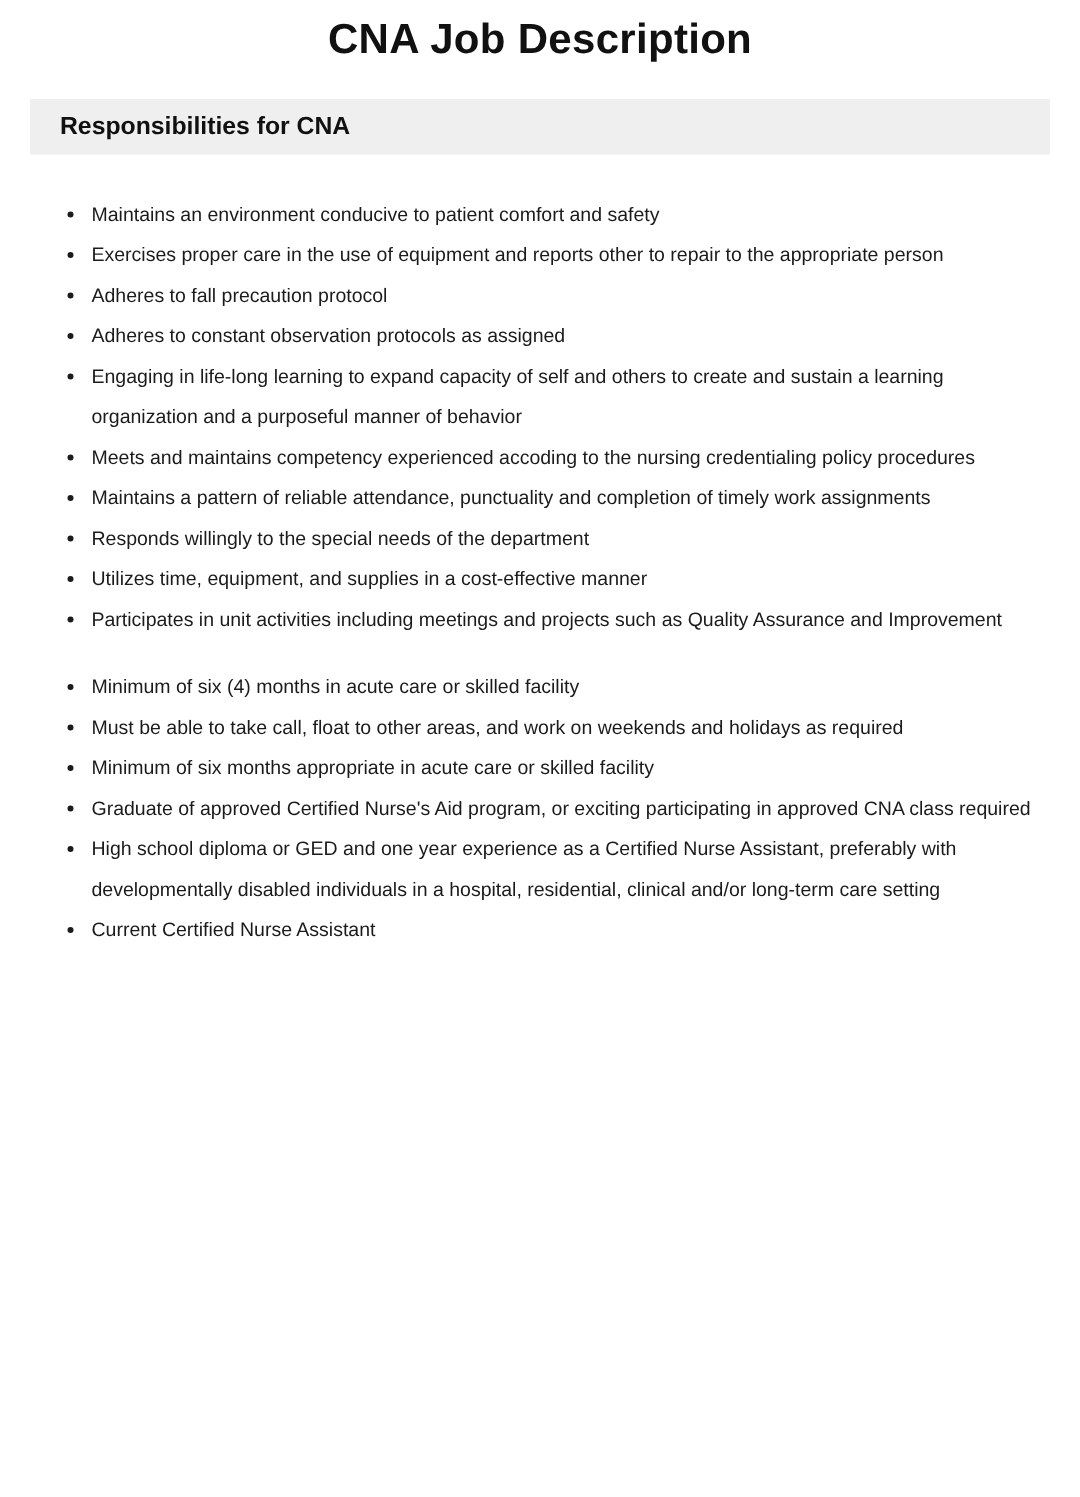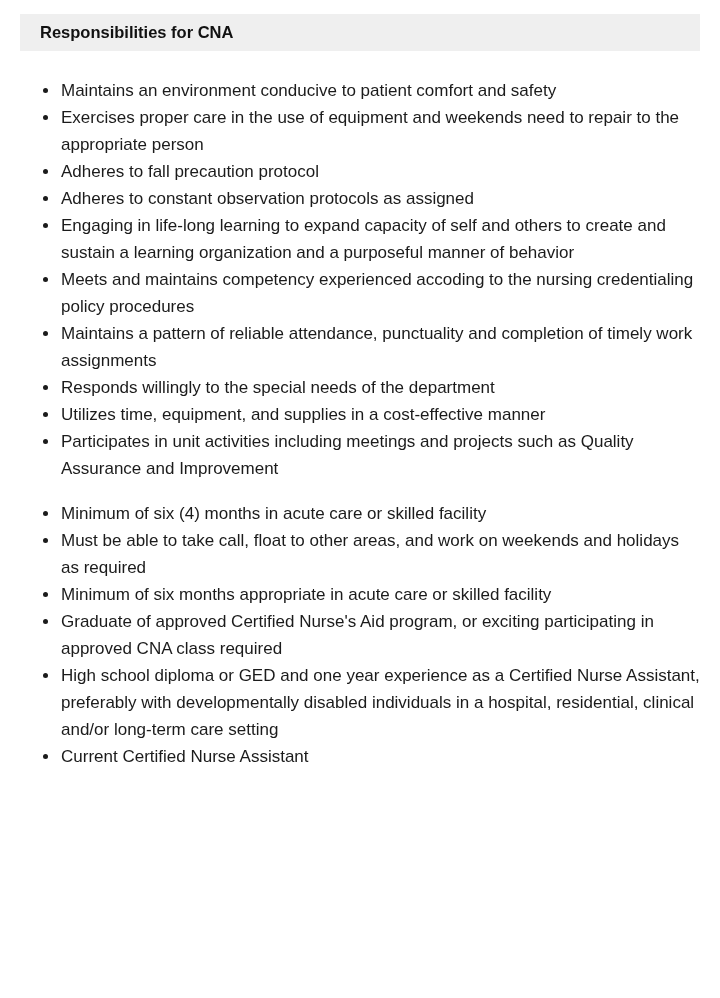--- a/index.html
+++ b/index.html
@@ -39,39 +39,40 @@
     font-weight: bold;
     color: #111111;
     margin: 14px 0 26px 0;
   }
   ul.bullet-list {
     margin: 0 0 18px 0;
     padding: 0 0 0 40px;
     list-style: disc outside;
   }
   ul.bullet-list li {
-    font-size: 17px;
+    font-size: 13px;
     line-height: 27px;
     padding-left: 1px;
   }
 </style>
 </head>
 <body>
 
 <div class="page">
 
+  <h1 class="page-title">CNA Job Description</h1>
 
 
   <div class="section-header">
     <span>Responsibilities for CNA</span>
   </div>
 
   <ul class="bullet-list">
     <li>Maintains an environment conducive to patient comfort and safety</li>
-    <li>Exercises proper care in the use of equipment and weekends need to repair to the appropriate person</li>
+    <li>Exercises proper care in the use of equipment and reports other to repair to the appropriate person</li>
     <li>Adheres to fall precaution protocol</li>
     <li>Adheres to constant observation protocols as assigned</li>
     <li>Engaging in life-long learning to expand capacity of self and others to create and sustain a learning organization and a purposeful manner of behavior</li>
     <li>Meets and maintains competency experienced accoding to the nursing credentialing policy procedures</li>
     <li>Maintains a pattern of reliable attendance, punctuality and completion of timely work assignments</li>
     <li>Responds willingly to the special needs of the department</li>
     <li>Utilizes time, equipment, and supplies in a cost-effective manner</li>
     <li>Participates in unit activities including meetings and projects such as Quality Assurance and Improvement</li>
   </ul>
 

